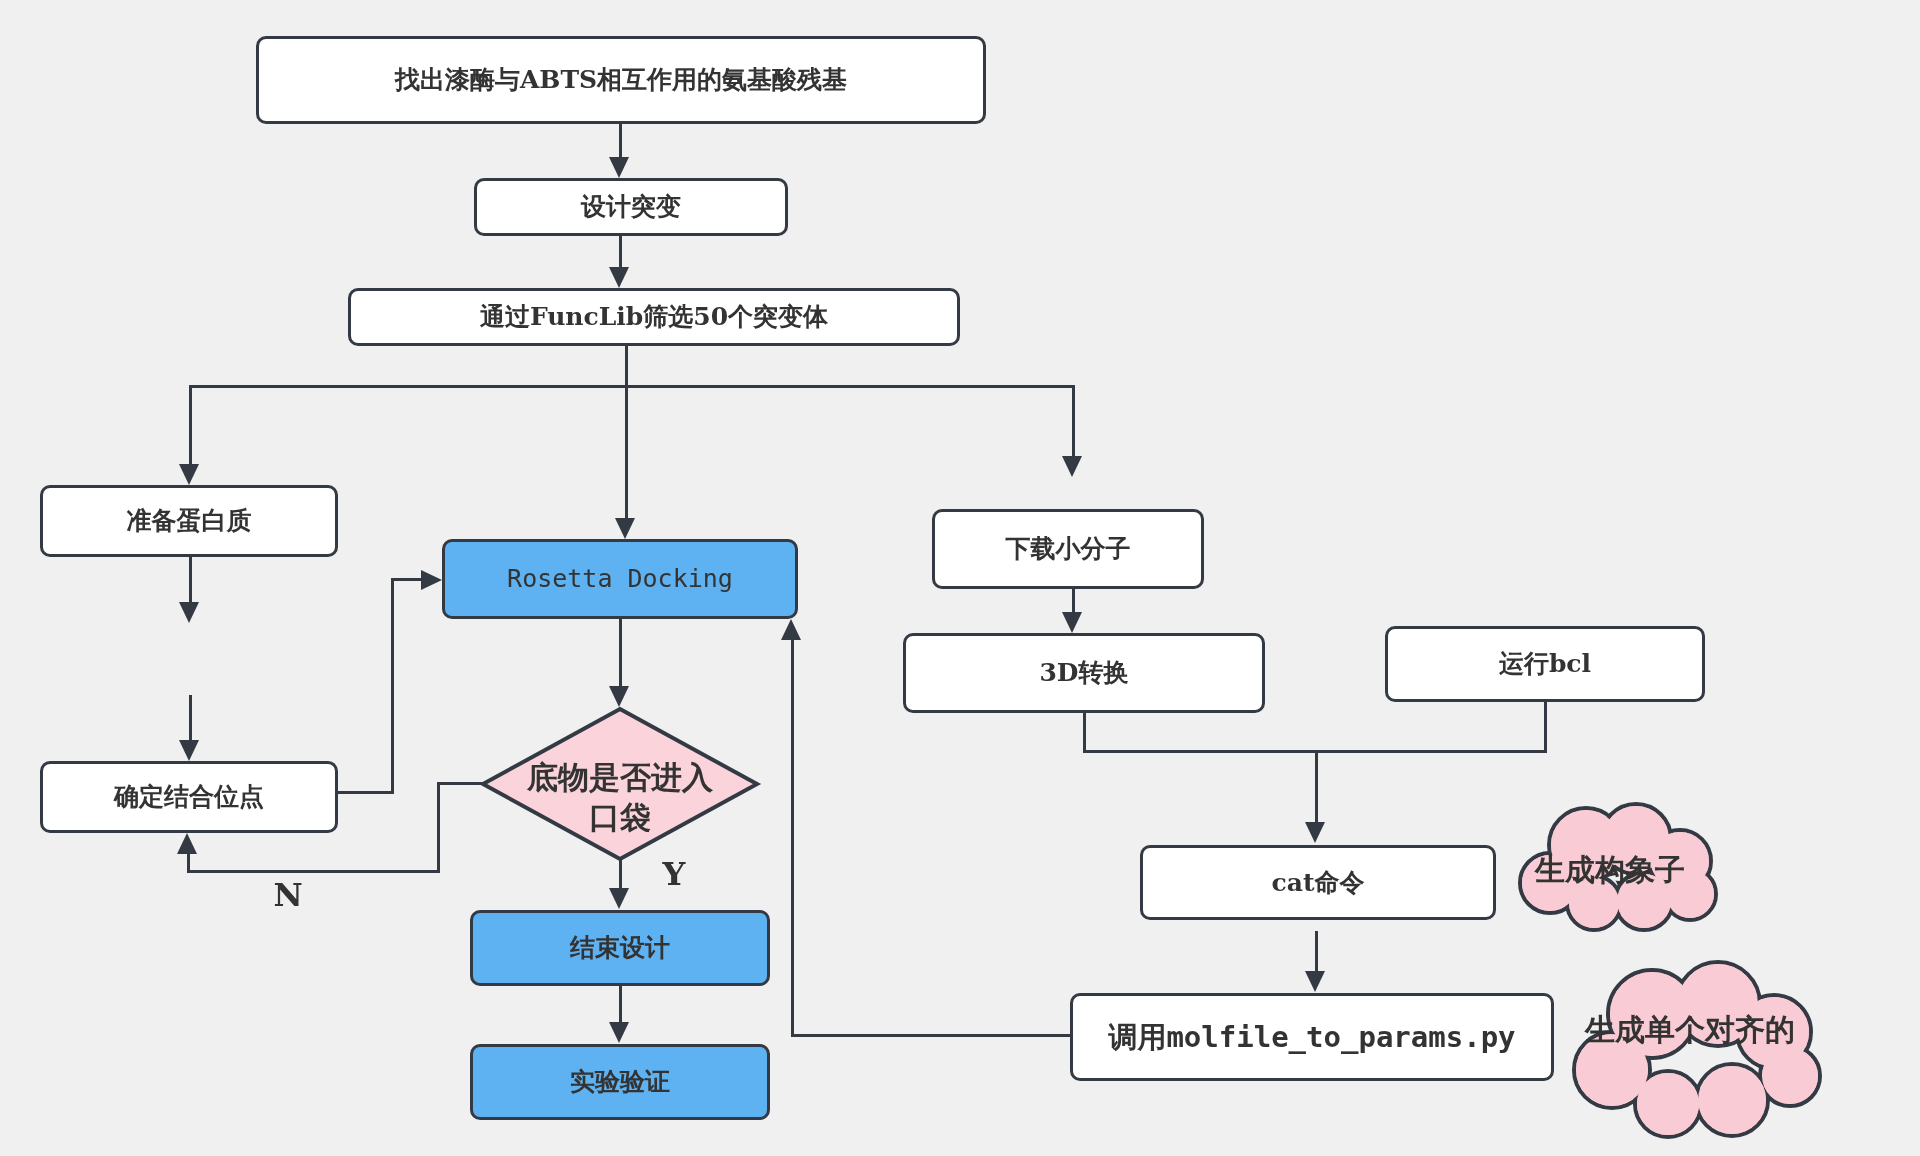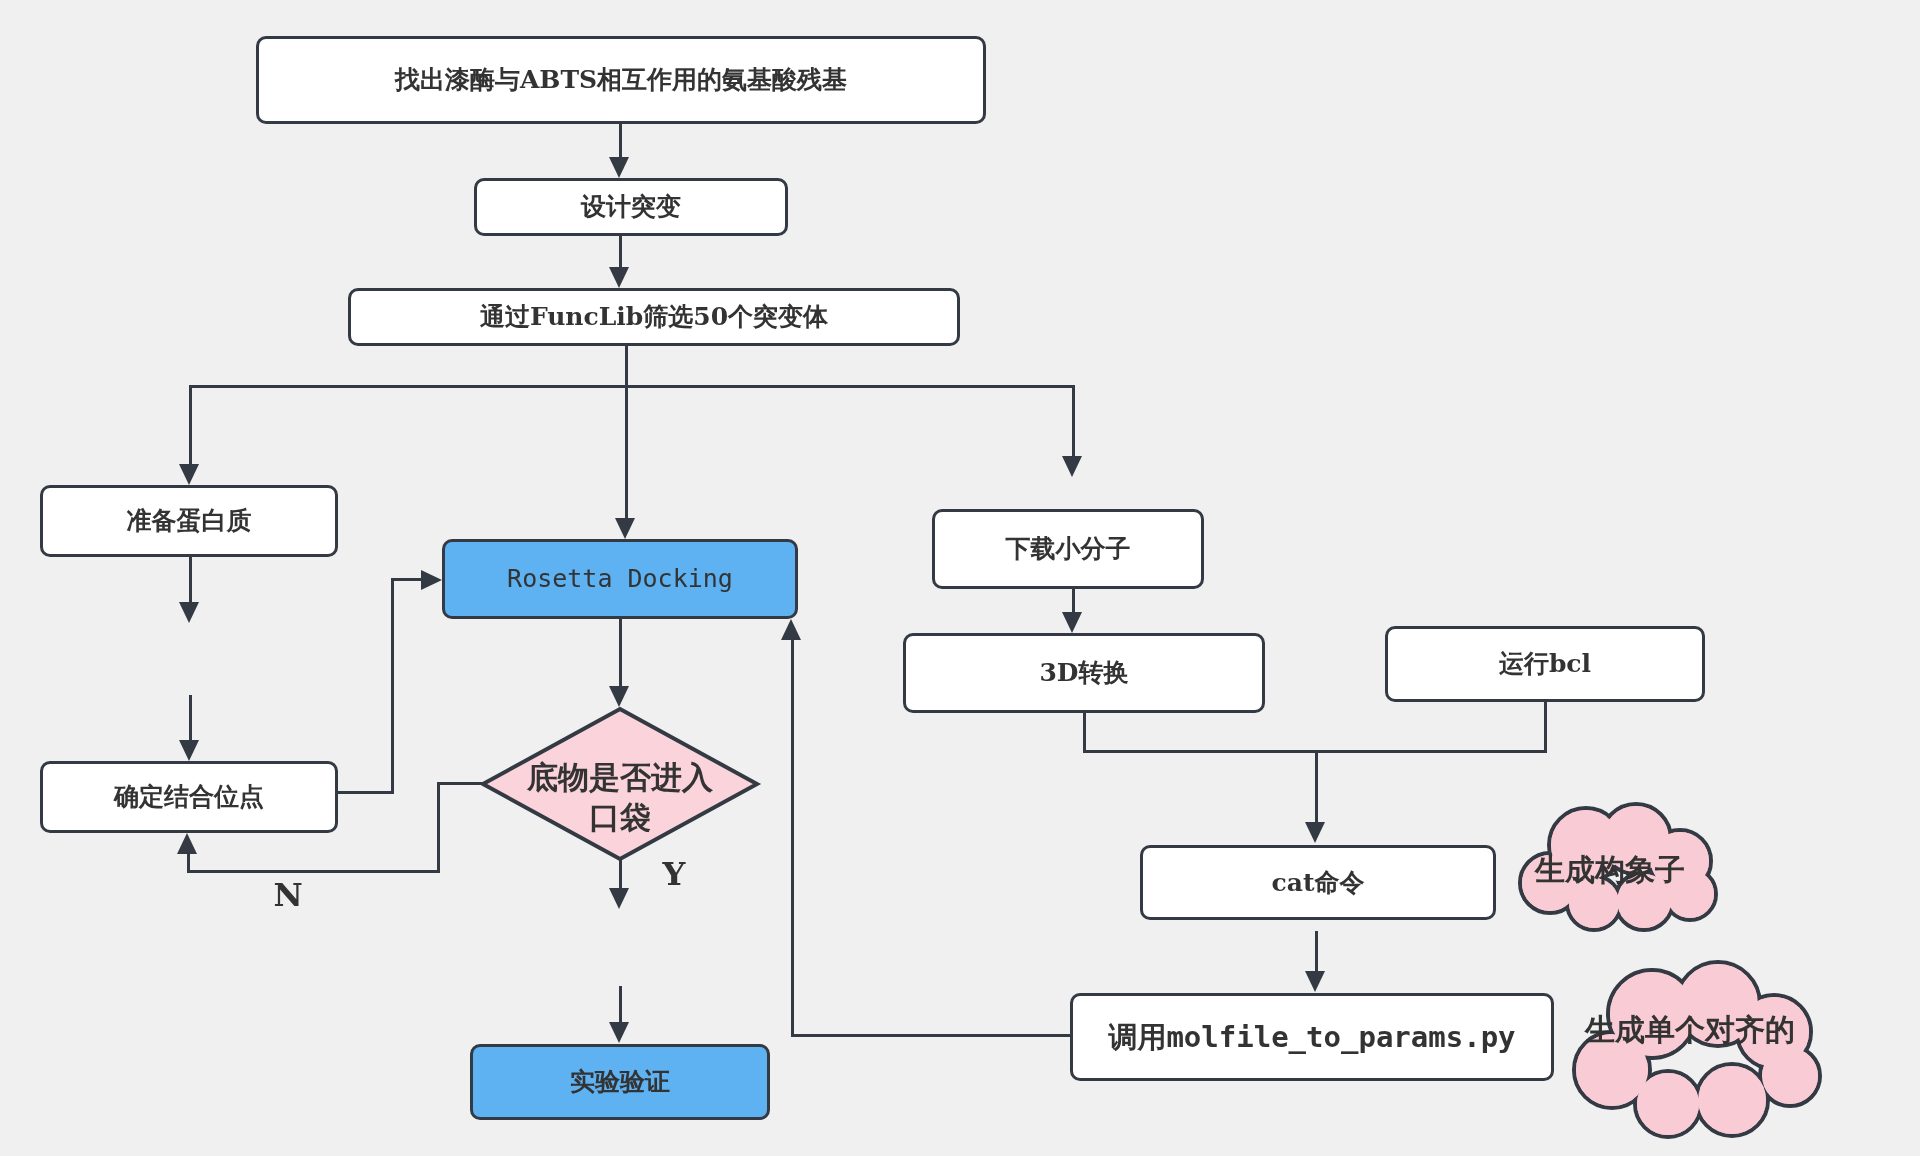--- a/index.html
+++ b/index.html
@@ -121,20 +121,23 @@
     <polygon points="140,3 277,78 140,153 3,78" fill="var(--pink)" stroke="var(--stroke)" stroke-width="4" stroke-linejoin="miter"></polygon>
   </svg>
   <div class="diamond-text">
     <div>底物是否进入</div>
     <div>口袋</div>
   </div>
 
   <div class="edge-label" style="left:266px;top:876px;">N</div>
   <div class="edge-label" style="left:652px;top:855px;">Y</div>
 
+  <div class="node blue" style="left:470px;top:910px;width:300px;height:76px;">
+    <span>结束设计</span>
+  </div>
 
   <div class="node blue" style="left:470px;top:1044px;width:300px;height:76px;">
     <span>实验验证</span>
   </div>
 
   <div class="node" style="left:932px;top:478px;width:272px;height:80px;margin-top:31px;">
     <span>下载小分子</span>
   </div>
 
   <div class="node" style="left:903px;top:633px;width:362px;height:80px;">

